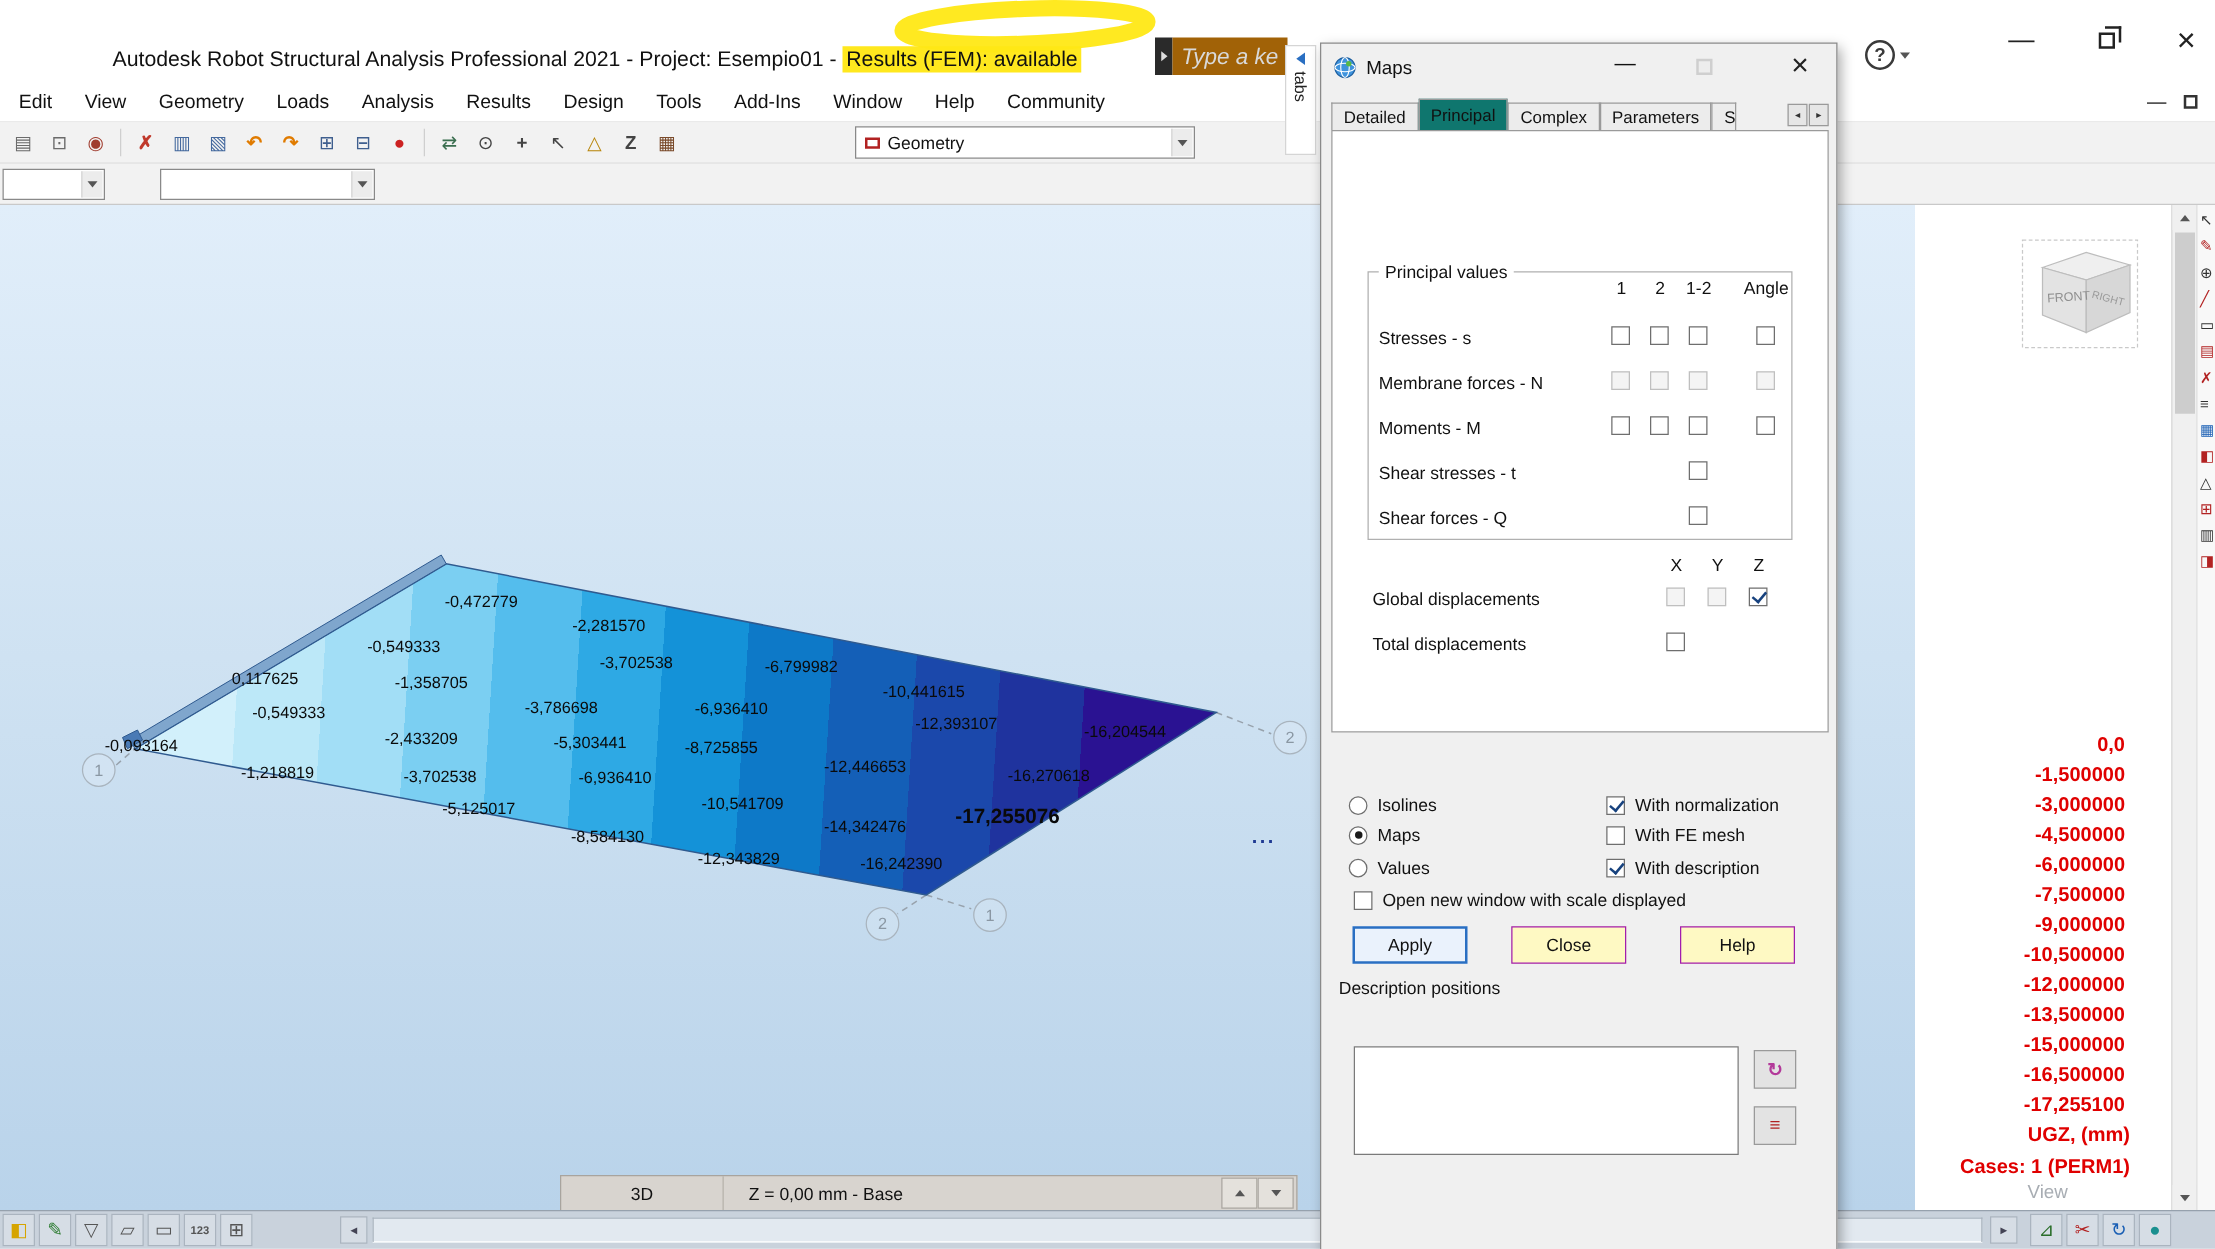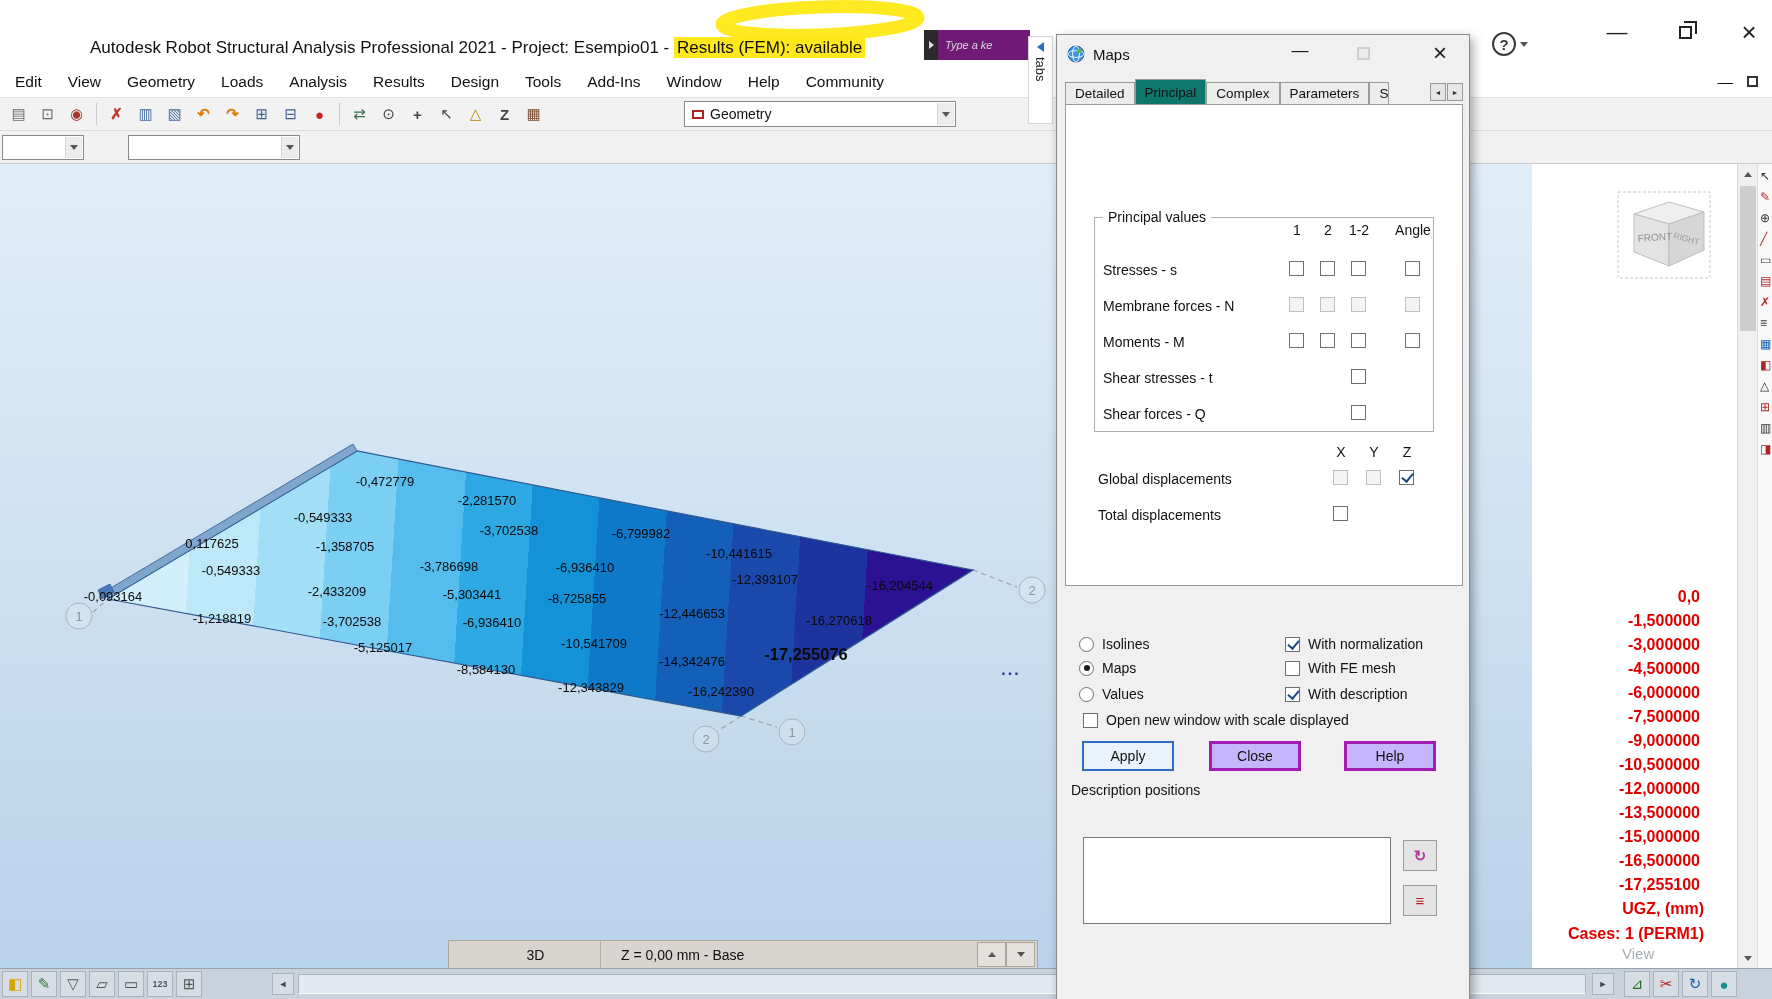--- a/index.html
+++ b/index.html
@@ -11,21 +11,21 @@
   .title-text { position:absolute; left:43px; top:38px; font-size:17px; white-space:nowrap;margin-left:47px; }
   .hl { background:#ffe81e; padding:1px 3px; }
   .scribble { position:absolute; left:700px; top:0; pointer-events:none; }
   .win-ctrl { position:absolute; top:0; height:64px; width:54px; display:flex; align-items:center; justify-content:center; font-size:21px; color:#222; }
   .restore-box { width:13px; height:13px; border:2px solid #222; position:relative; }
   .restore-box::before { content:""; position:absolute; left:3px; top:-7px; width:11px; height:11px; border:2px solid #222; border-bottom:none; border-left:none; }
   .help-ctrl { position:absolute; left:1492px; top:32px; display:flex; align-items:center; gap:4px; }
   .help-circle { width:24px; height:24px; border:2.5px solid #3a3a3a; border-radius:50%; display:flex; align-items:center; justify-content:center; font-size:15px; font-weight:bold; color:#3a3a3a; }
   .searchwrap { position:absolute; left:924px; top:30px; display:flex; height:30px; }
   .search-arrow { width:14px; background:#2a2a2a; display:flex; align-items:center; justify-content:center; }
-  .search-box { width:92px; background:#701a75; color:#d9d9d9; font-style:italic; font-size:11px; display:flex; align-items:center; padding-left:7px; overflow:hidden; white-space:nowrap; }
+  .search-box { width:92px; background:#a16207; color:#d9d9d9; font-style:italic; font-size:18px; display:flex; align-items:center; padding-left:7px; overflow:hidden; white-space:nowrap; }
   .tabs-strip { position:absolute; left:1028px; top:36px; width:25px; height:88px; background:#fff; border:1px solid #d5d5d5; z-index:40; display:flex; flex-direction:column; align-items:center; padding-top:5px; gap:5px; }
   .tabs-strip .vtext { writing-mode:vertical-rl; font-size:13px; color:#222; }
 
   
   .menubar { position:absolute; left:0; top:66px; width:1772px; height:32px; background:#fff; border-bottom:1px solid #e3e3e3; display:flex; align-items:center; padding-left:2px; font-size:15.5px; }
   .menu-item { padding:0 13px; cursor:default; }
   .mdi-ctrls { margin-left:auto; display:flex; align-items:center; gap:14px; padding-right:14px; }
   .mdi-sq { width:11px; height:11px; border:2px solid #333; }
 
   
@@ -40,21 +40,21 @@
   .tri-left-blue { width:0; height:0; border-top:5px solid transparent; border-bottom:5px solid transparent; border-right:7px solid #2a6fc2; }
   .tri-right-w { width:0; height:0; border-top:4px solid transparent; border-bottom:4px solid transparent; border-left:5px solid #ddd; }
   .combo-icon { width:12px; height:9px; border:2px solid #b22222; margin-right:6px; }
 
   
   .viewport { position:absolute; left:0; top:164px; width:1532px; height:804px; background:linear-gradient(#e1eefa,#cfe2f2 45%,#b9d3ea); overflow:hidden; }
   .vval { position:absolute; transform:translate(-50%,-50%); font-size:13px; color:#0a0a0a; white-space:nowrap; }
   .vval.big { font-size:16.5px; font-weight:700; }
   .bubble { position:absolute; width:27px; height:27px; border-radius:50%; border:1.5px solid #a9b4be; color:#8a97a3; display:flex; align-items:center; justify-content:center; font-size:13px; transform:translate(-50%,-50%); background:rgba(255,255,255,.15); }
   .ellipsis { position:absolute; left:1011px; top:506px; transform:translate(-50%,-50%); color:#1f3a93; font-weight:700; font-size:16px; letter-spacing:2px; }
-  .vp-status { position:absolute; left:448px; top:776px; width:590px; height:29px; background:#d8d4cf; border:1px solid #a8a49e; display:flex; align-items:center; font-size:14px;padding-left:22px; }
+  .vp-status { position:absolute; left:448px; top:776px; width:590px; height:29px; background:#d8d4cf; border:1px solid #a8a49e; display:flex; align-items:center; font-size:14px; }
   .vps-cell1 { width:130px; text-align:center; border-right:1px solid #b5b1ab; height:100%; display:flex; align-items:center; justify-content:center; }
   .vps-cell2 { padding-left:20px; flex:1; }
   .vps-spin { display:flex; margin-right:2px; }
   .vps-btn { width:29px; height:25px; background:#e4e1dc; border:1px solid #a8a49e; display:flex; align-items:center; justify-content:center; }
 
   
   .right-panel { position:absolute; left:1532px; top:164px; width:205px; height:804px; background:#fff; }
   .viewcube { position:absolute; left:82px; top:20px; }
   .legend-label { position:absolute; right:37px; font-size:16px; font-weight:700; color:#e00000; white-space:nowrap; }
   .lg-swatch { position:absolute; left:13px; width:38px; height:24px; }
@@ -97,21 +97,21 @@
   .cb { position:absolute; width:15px; height:15px; background:#fff; border:1px solid #6e6e6e; }
   .cb.checked::after { content:""; position:absolute; left:4px; top:0px; width:5px; height:9px; border:solid #17427e; border-width:0 2px 2px 0; transform:rotate(40deg); }
   .cb.disabled { border-color:#bfbfbf; background:#f4f4f4; }
   .xyz-col { position:absolute; top:339px; transform:translateX(-50%); font-size:14px; }
   .disp-label { position:absolute; left:32px; font-size:14px; white-space:nowrap; }
   .row-abs { position:absolute; display:flex; align-items:center; gap:8px; white-space:nowrap; }
   .radio { width:15px; height:15px; border-radius:50%; border:1px solid #6e6e6e; background:#fff; position:relative; flex:none; }
   .radio.selected::after { content:""; position:absolute; left:3.5px; top:3.5px; width:6px; height:6px; border-radius:50%; background:#1c1c1c; }
   .cbi { position:relative; width:15px; height:15px; background:#fff; border:1px solid #6e6e6e; flex:none; }
   .cbi.checked::after { content:""; position:absolute; left:4px; top:0px; width:5px; height:9px; border:solid #17427e; border-width:0 2px 2px 0; transform:rotate(40deg); }
-  .dlg-btn { position:absolute; width:92px; height:30px; background:#c4b5fd; border:3px solid #a21caf; display:flex; align-items:center; justify-content:center; font-size:14px; }
+  .dlg-btn { position:absolute; width:92px; height:30px; background:#fef9c3; border:1px solid #a21caf; display:flex; align-items:center; justify-content:center; font-size:14px; }
   .dlg-btn.primary { border:2px solid #2a6fc2; background:#eaf2fc; }
   .desc-label { position:absolute; left:14px; top:747px; font-size:14px; }
   .combo-gray { background:#d6d3ce; }
   .dlg-textarea { position:absolute; left:26px; top:802px; width:308px; height:87px; background:#fff; border:1px solid #7a7a7a; }
   .dlg-small-btn { position:absolute; left:346px; width:34px; height:31px; background:#e3e3e3; border:1px solid #9a9a9a; display:flex; align-items:center; justify-content:center; font-size:15px; }
 </style>
 </head>
 <body>
 
 <div class="titlebar">

